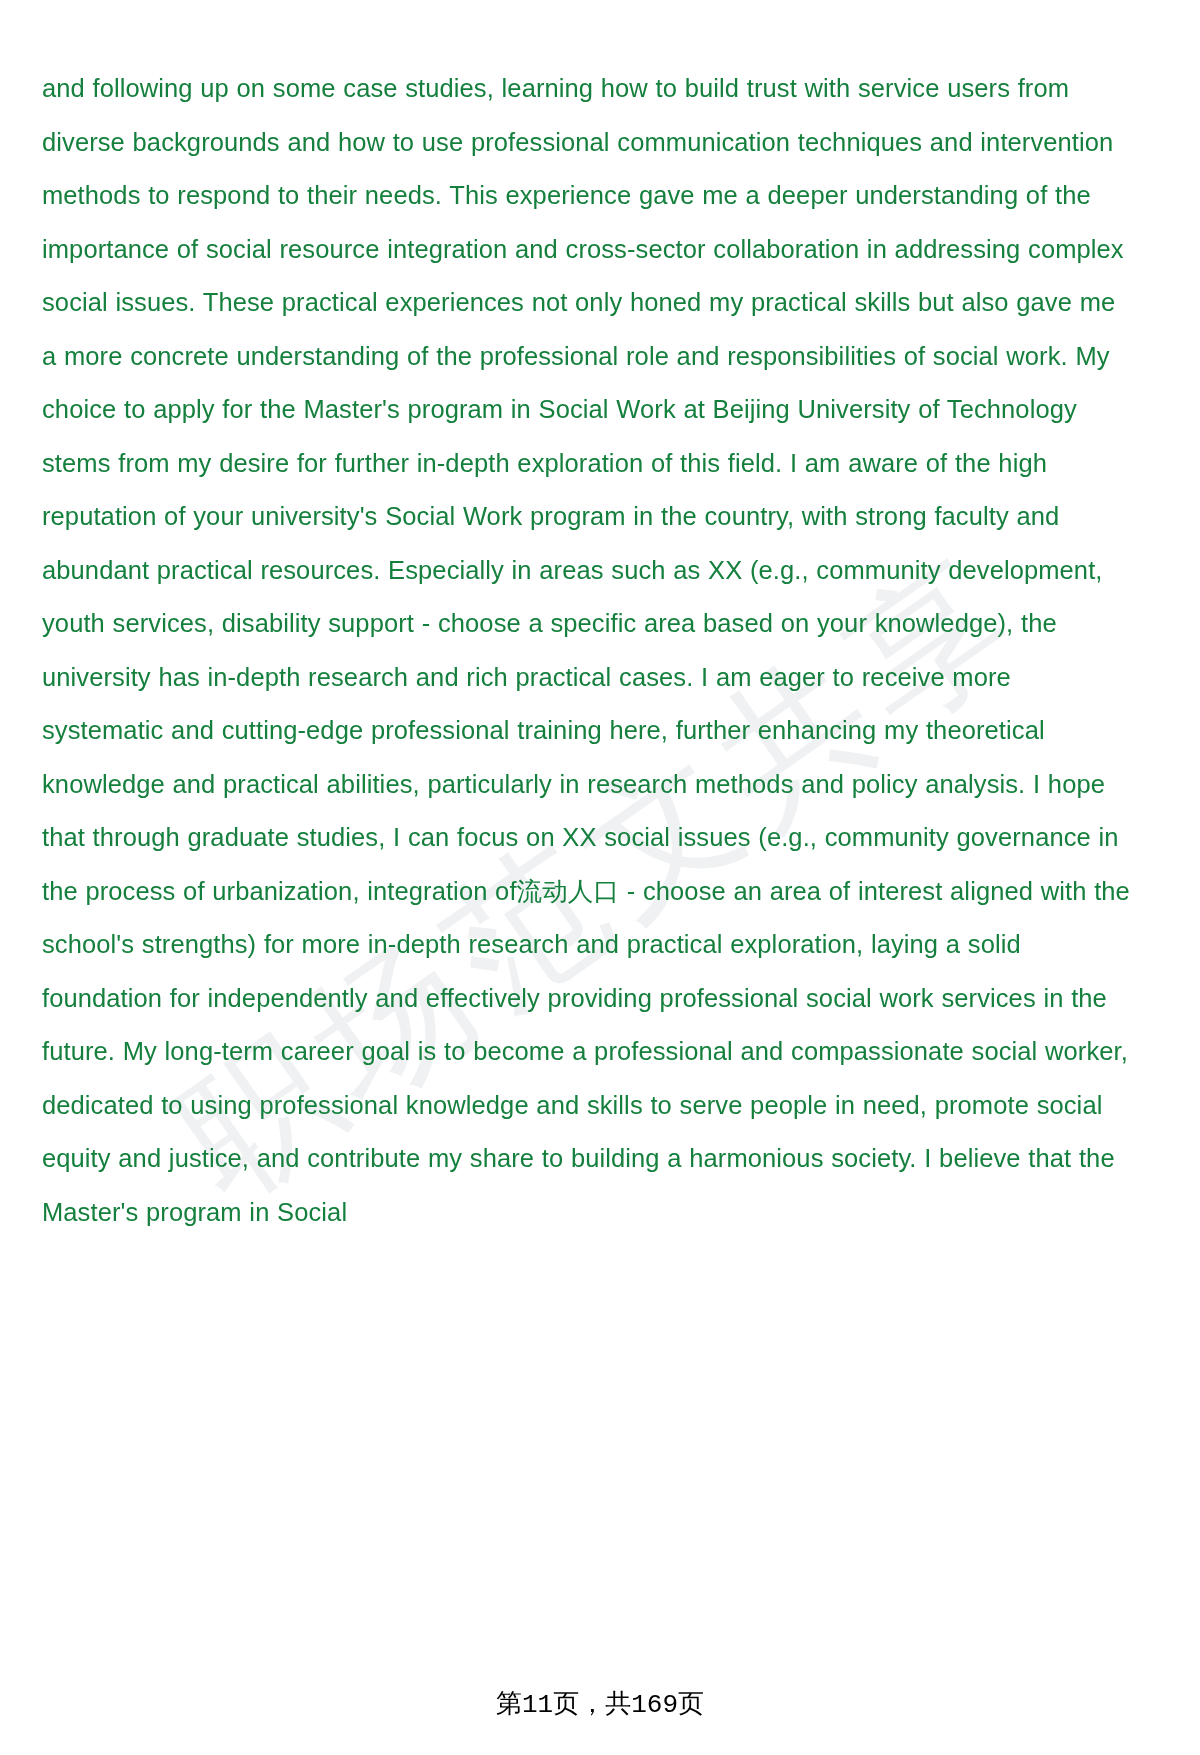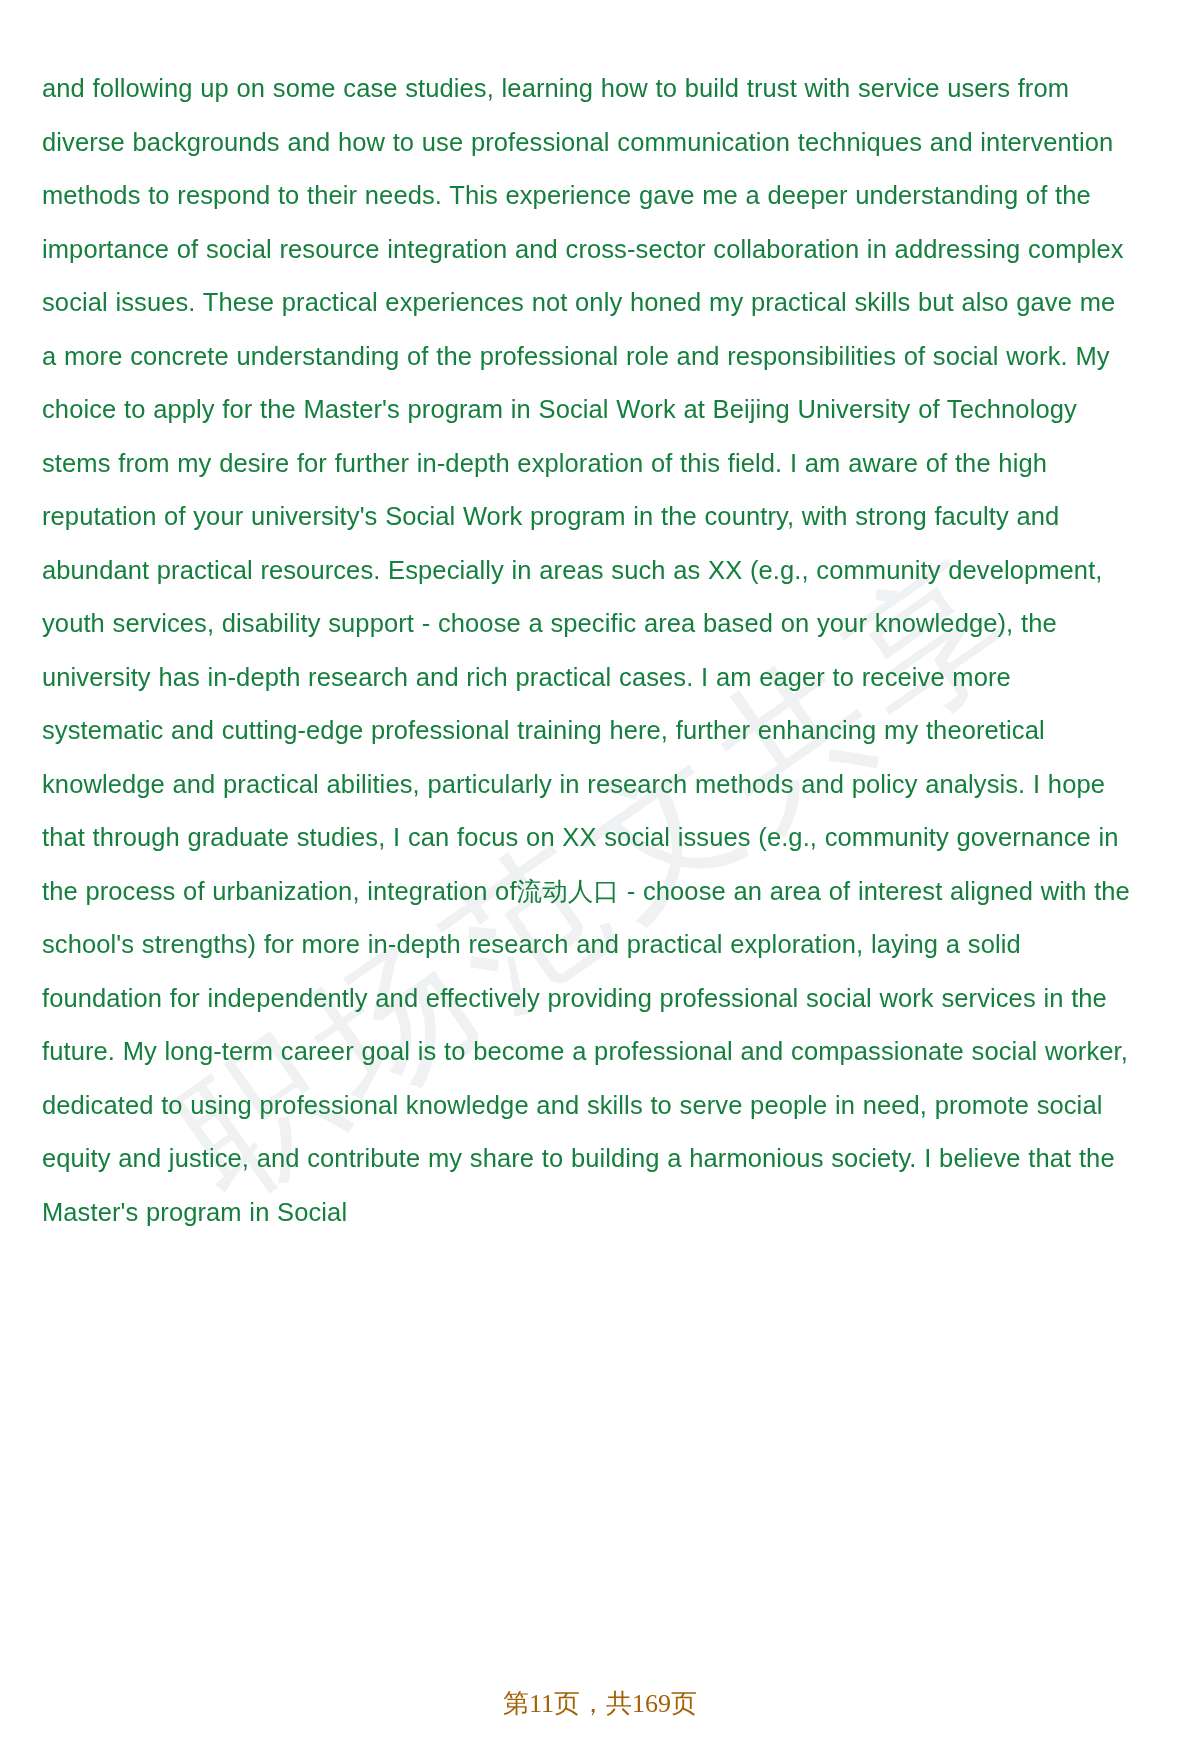--- a/index.html
+++ b/index.html
@@ -49,22 +49,22 @@
     word-spacing: 0.5px;
   }
   .footer {
     position: absolute;
     left: 0;
     bottom: 34px;
     width: 1200px;
     text-align: center;
     z-index: 2;
     font-size: 26px;
-    color: #a16207;
-    font-family: Liberation Serif, serif;
+    color: #000000;
+    font-family: Liberation Mono, monospace;
   }
 </style>
 </head>
 <body>
 
 <div class="page">
 
   <div class="watermark">
     <div class="watermark-text">职场范文共享</div>
   </div>

